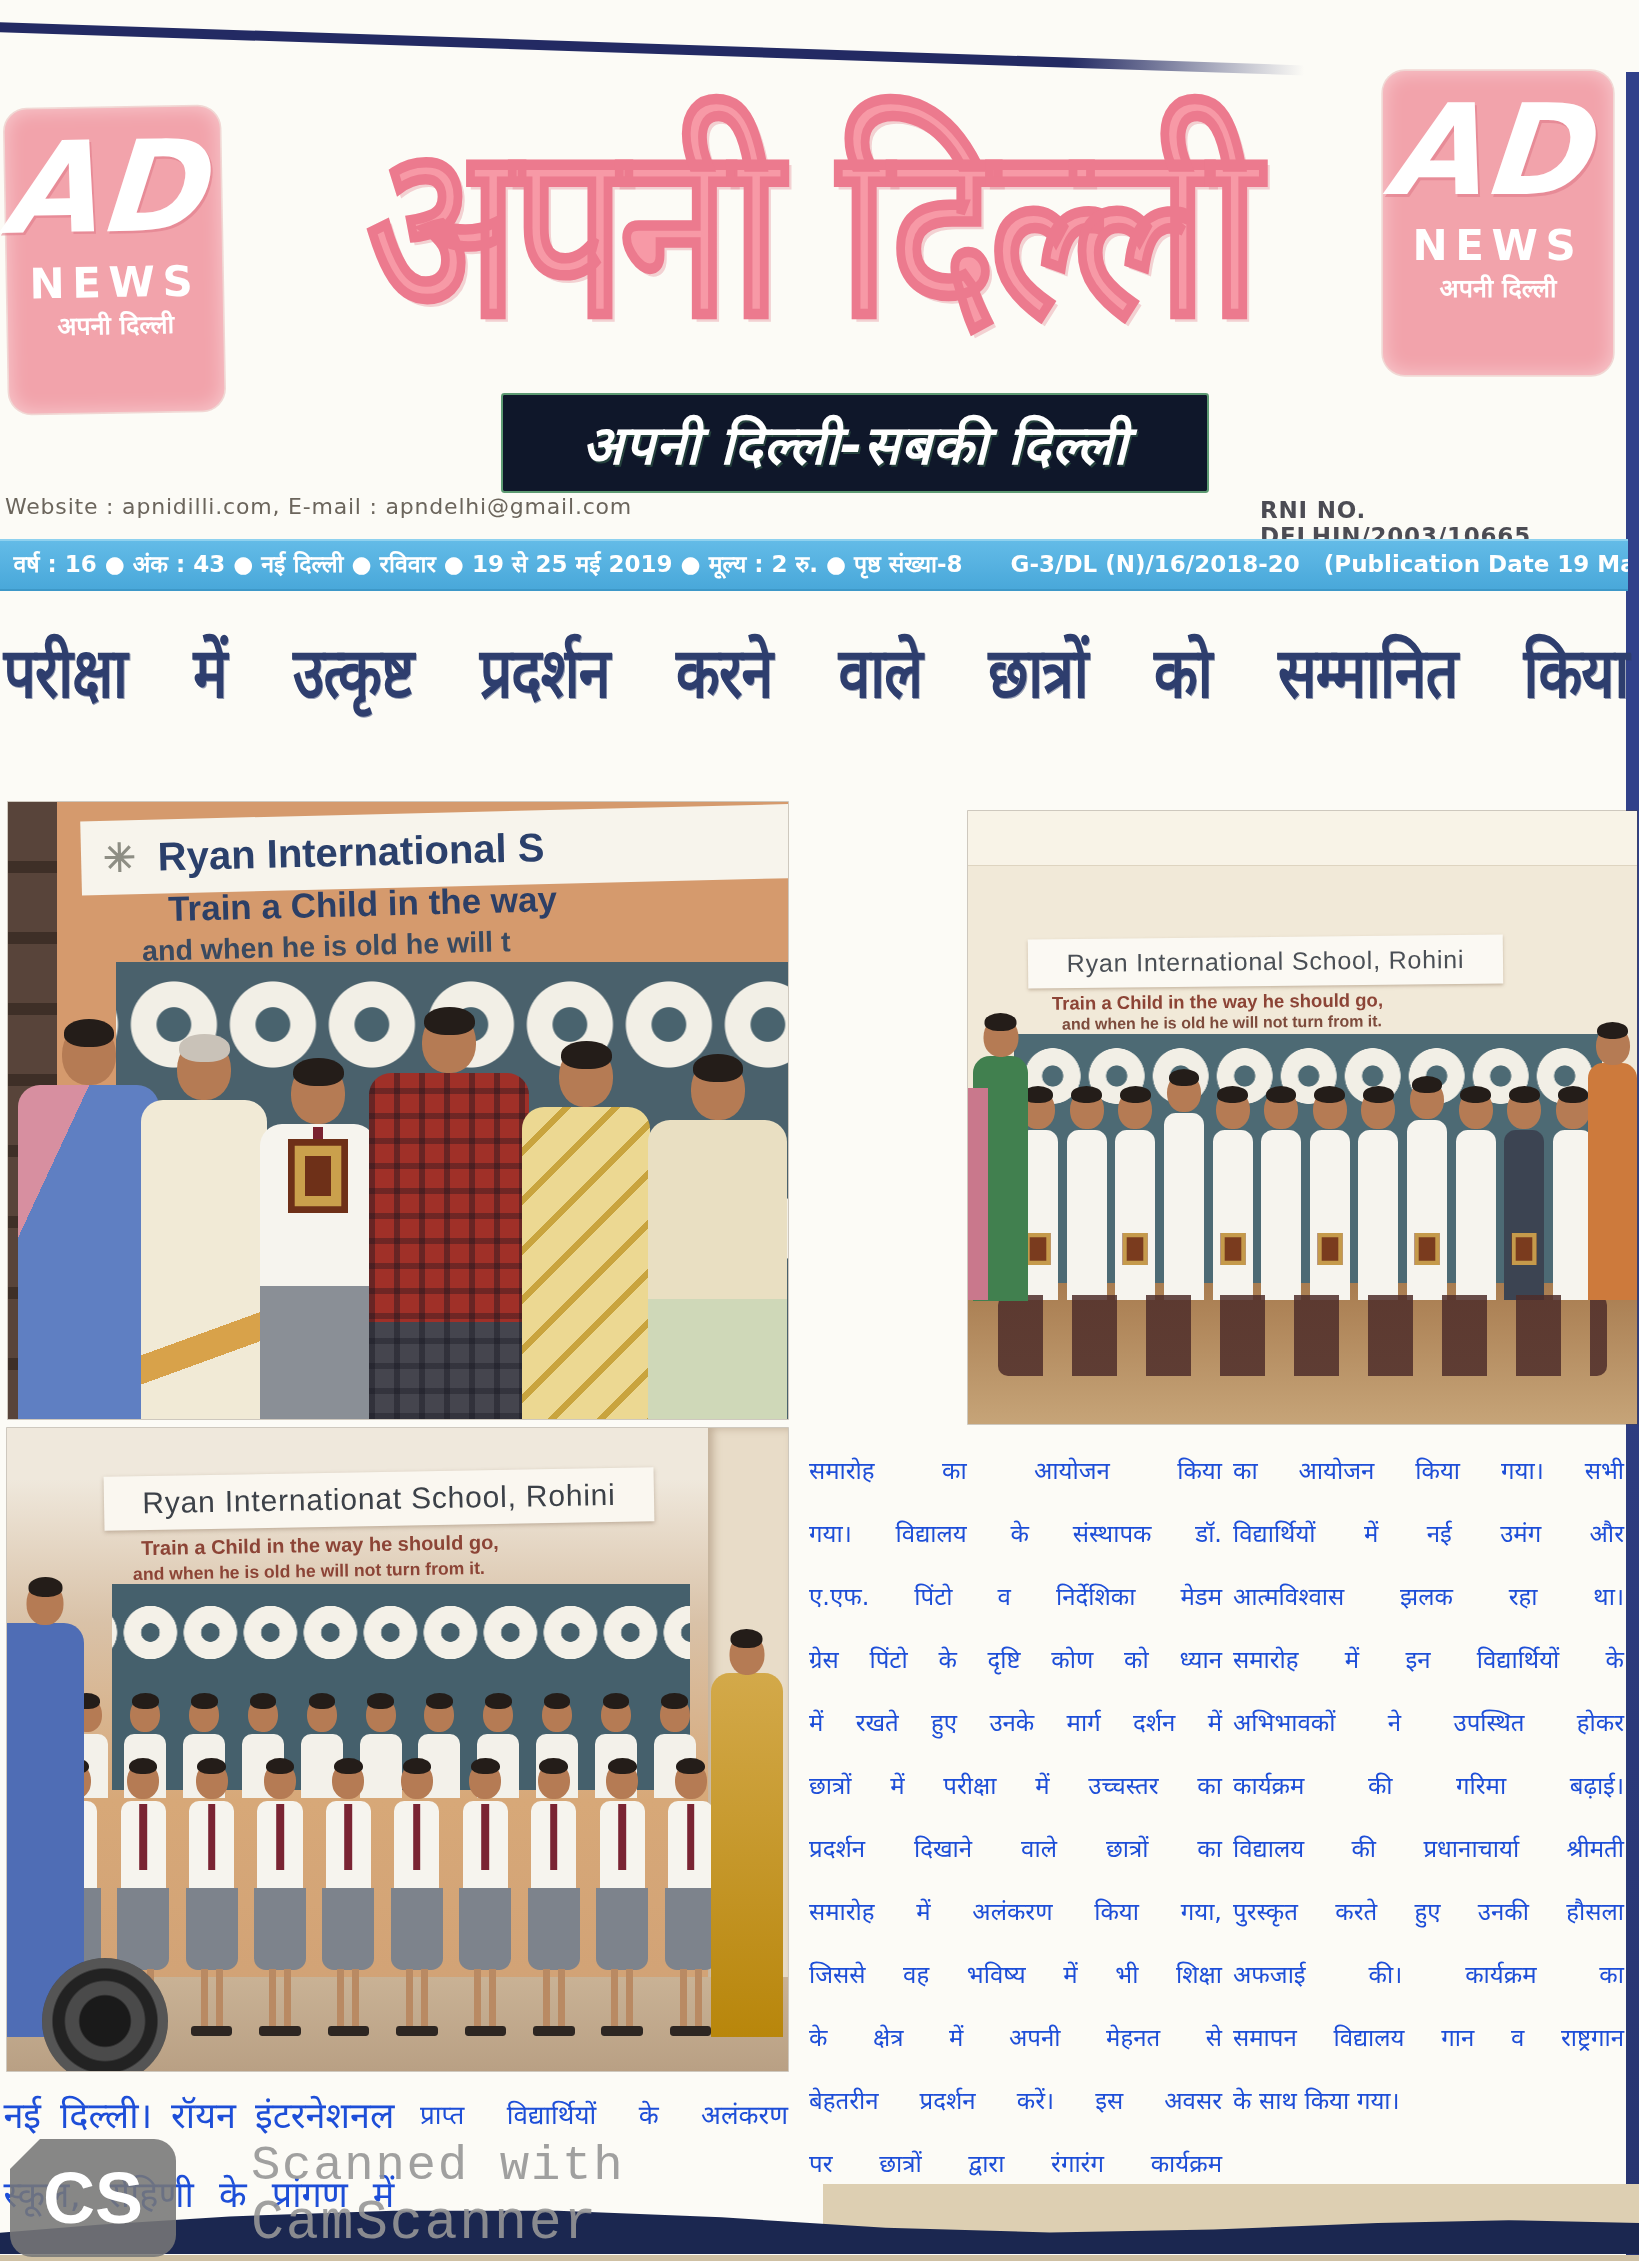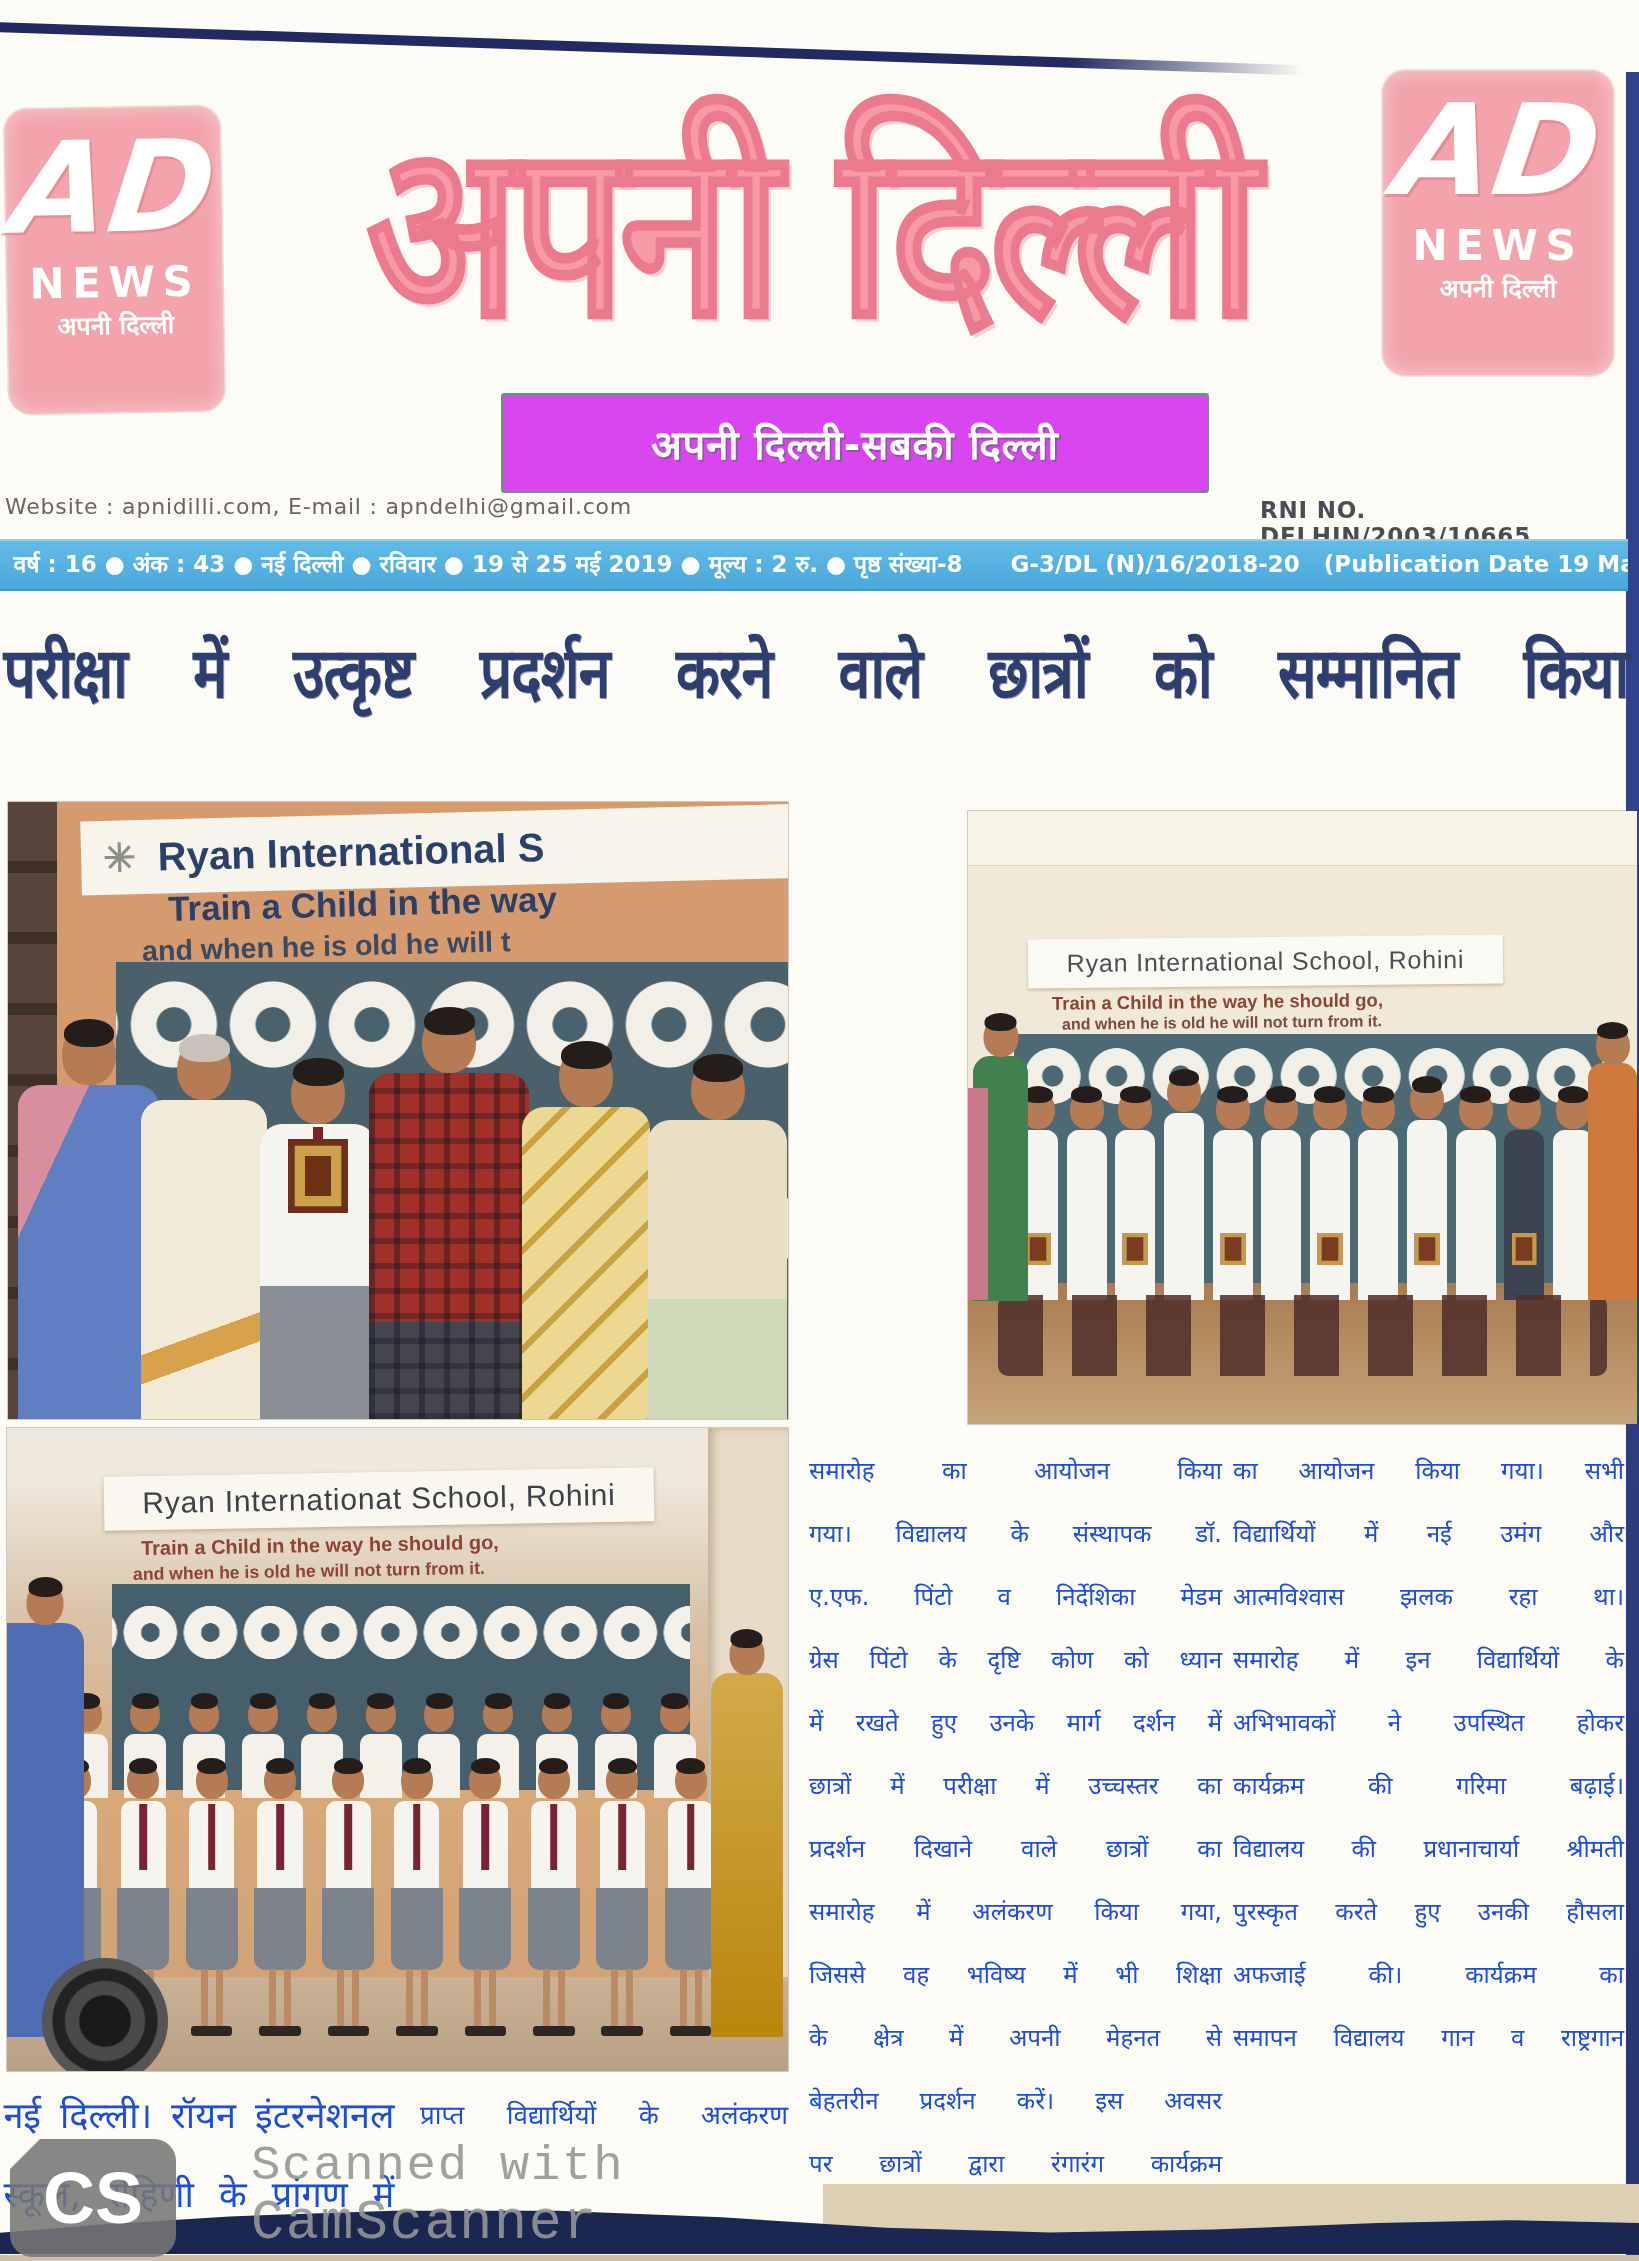--- a/index.html
+++ b/index.html
@@ -27,24 +27,24 @@
   .logo .news{display:block;margin-top:10px;font-size:42px;line-height:44px;font-weight:bold;letter-spacing:7.6px;}
   .logo .tag{display:block;margin-top:6.7px;font-size:25px;line-height:28.6px;font-weight:bold;}
 
   .masthead-title{position:absolute;left:260px;top:44px;width:1100px;height:353px;
       display:flex;align-items:center;justify-content:center;white-space:nowrap;
       font-size:200px;font-weight:bold;color:#f799a6;letter-spacing:-6.7px;
       -webkit-text-stroke:2.5px #ec7a8e;text-shadow:3.4px 3.4px 0 rgba(216,84,104,.25);
       transform:scaleY(1.2);transform-origin:center;}
 
   .slogan-banner{position:absolute;left:501px;top:393px;width:704px;height:96px;
-      background:#d946ef;border:2.5px solid #5d9a72;border-radius:3.4px;
+      background:#0f172a;border:2.5px solid #5d9a72;border-radius:3.4px;
       display:flex;align-items:center;justify-content:center;
-      color:#fff;font-weight:bold;font-size:40px;letter-spacing:0.8px;
-      text-shadow:1.7px 1.7px 0 rgba(60,110,80,.5);}
+      color:#fff;font-weight:bold;font-size:54px;letter-spacing:0.8px;
+      text-shadow:1.7px 1.7px 0 rgba(60,110,80,.5);font-style:italic;}
 
   .contact-line{position:absolute;left:5px;top:494px;font-size:22px;color:#6b655c;letter-spacing:0.8px;text-align:center;}
   .rni-line{position:absolute;left:1260px;top:497px;font-size:23px;color:#4c4c54;font-weight:bold;letter-spacing:0.8px;}
 
   .info-bar{position:absolute;left:0;top:539px;width:1628px;height:52px;
       background:linear-gradient(180deg,#63bbe7 0,#49a8da 100%);
       border-top:2.5px solid #8ed1ef;border-bottom:2.5px solid #3d98c8;box-sizing:border-box;
       color:#fff;font-weight:bold;font-size:23px;line-height:47px;
       padding-left:13.4px;white-space:pre;overflow:hidden;}
 
@@ -478,20 +478,21 @@
       <div class="tline">का आयोजन किया गया। सभी</div>
       <div class="tline">विद्यार्थियों में नई उमंग और</div>
       <div class="tline">आत्मविश्वास झलक रहा था।</div>
       <div class="tline">समारोह में इन विद्यार्थियों के</div>
       <div class="tline">अभिभावकों ने उपस्थित होकर</div>
       <div class="tline">कार्यक्रम की गरिमा बढ़ाई।</div>
       <div class="tline">विद्यालय की प्रधानाचार्या श्रीमती</div>
       <div class="tline">पुरस्कृत करते हुए उनकी हौसला</div>
       <div class="tline">अफजाई की। कार्यक्रम का</div>
       <div class="tline">समापन विद्यालय गान व राष्ट्रगान</div>
+      <div class="tline tline-last">के साथ किया गया।</div>
     </div>
   <div class="story-col col-bl1">
       <div class="tline">नई दिल्ली। रॉयन इंटरनेशनल</div>
       <div class="tline">स्कूल, रोहिणी के प्रांगण में सत्र</div>
     </div>
   <div class="story-col col-bl2">
       <div class="tline">प्राप्त विद्यार्थियों के अलंकरण</div>
     </div>
 
   <div class="cs-watermark">

